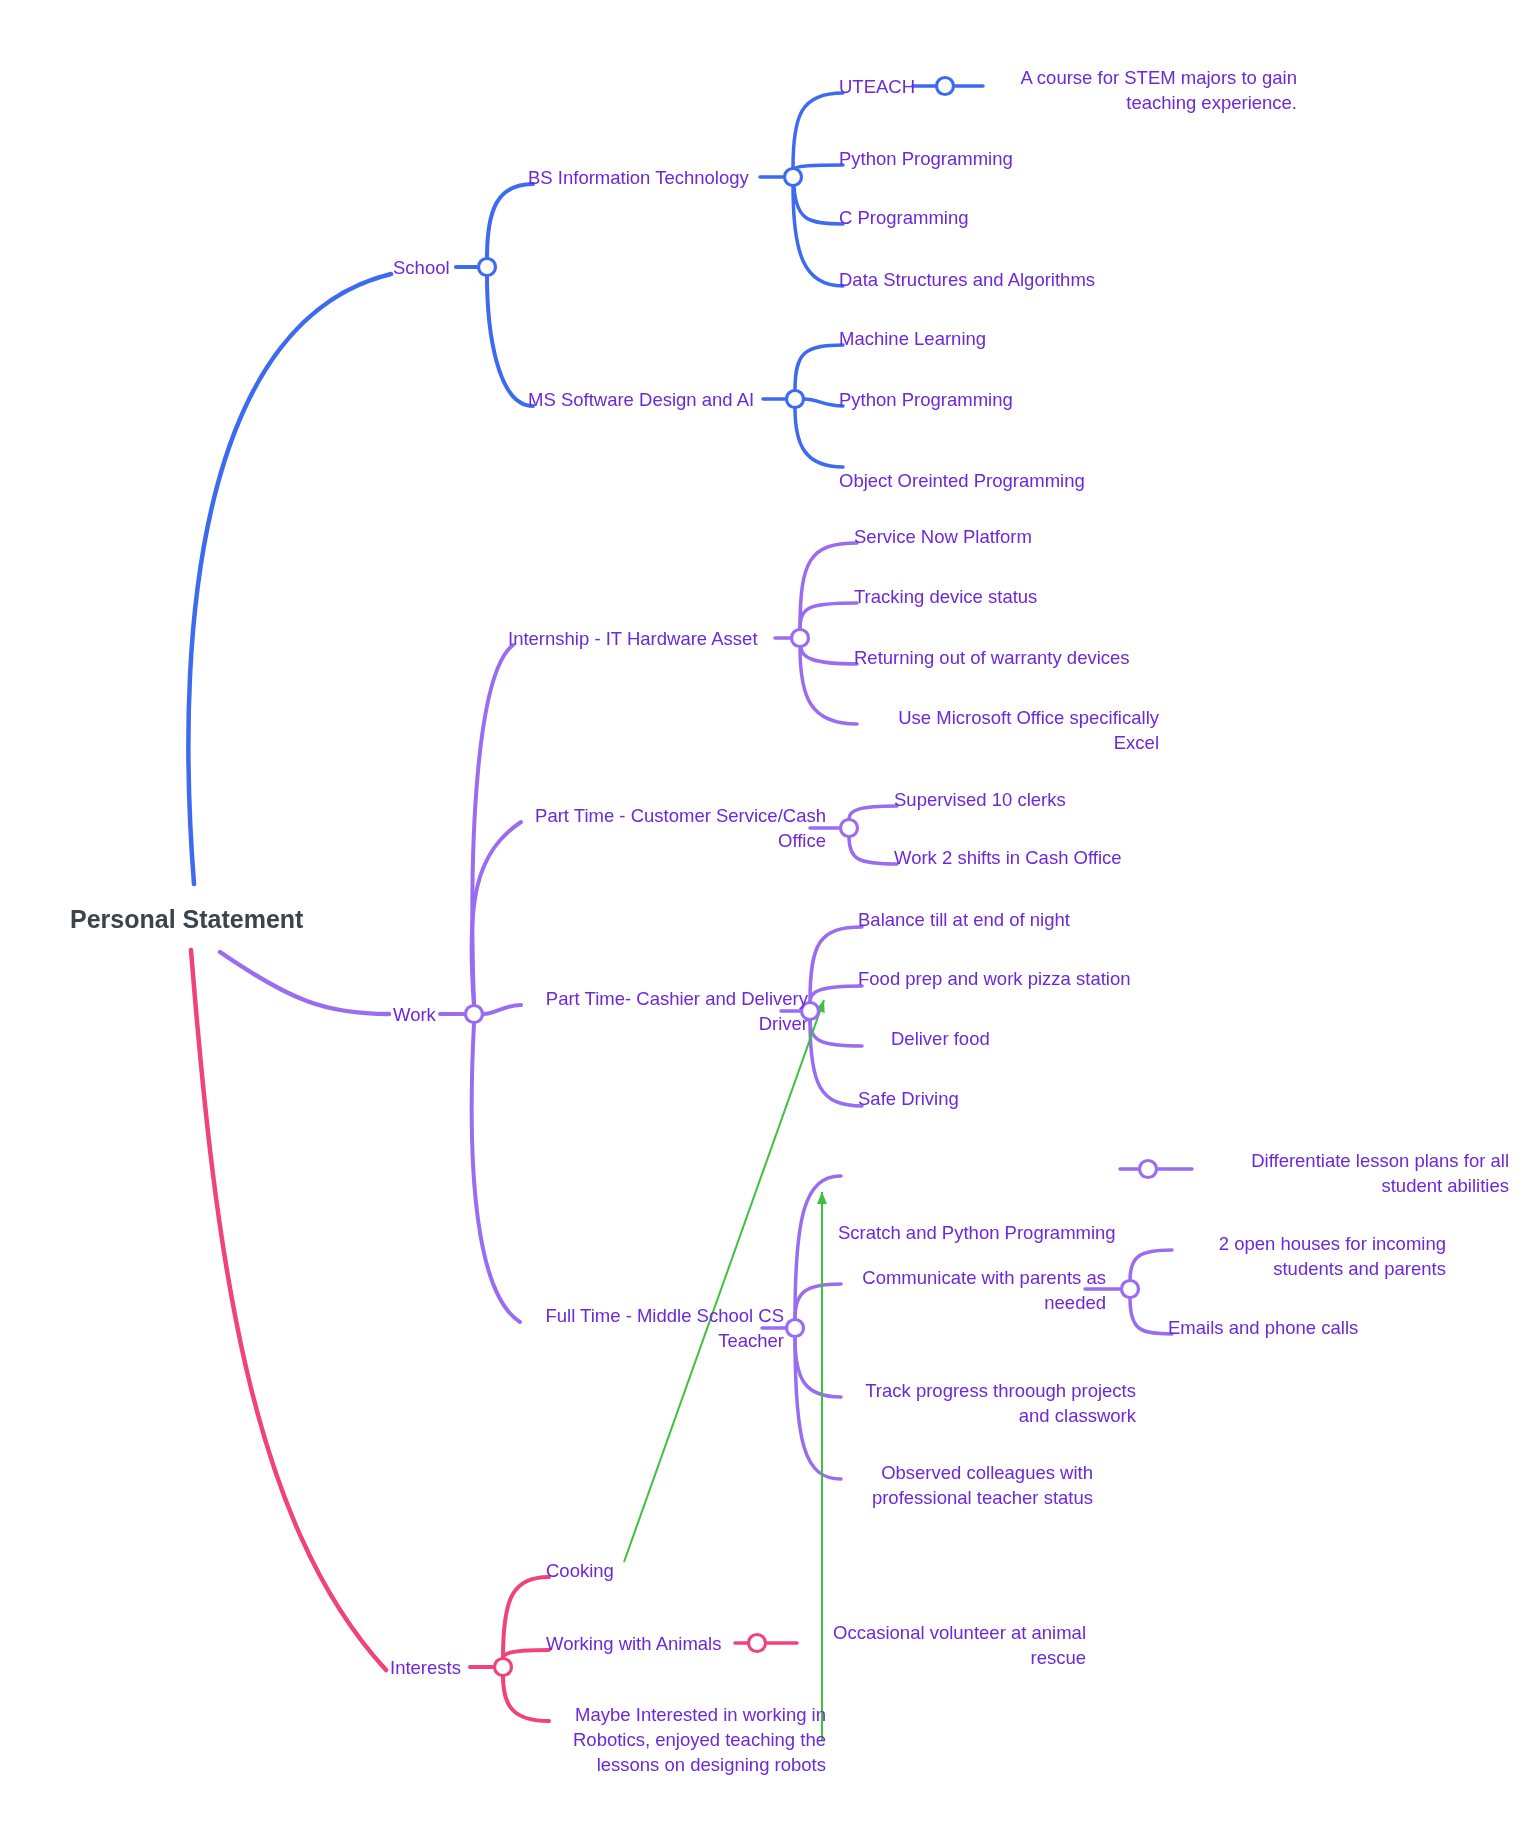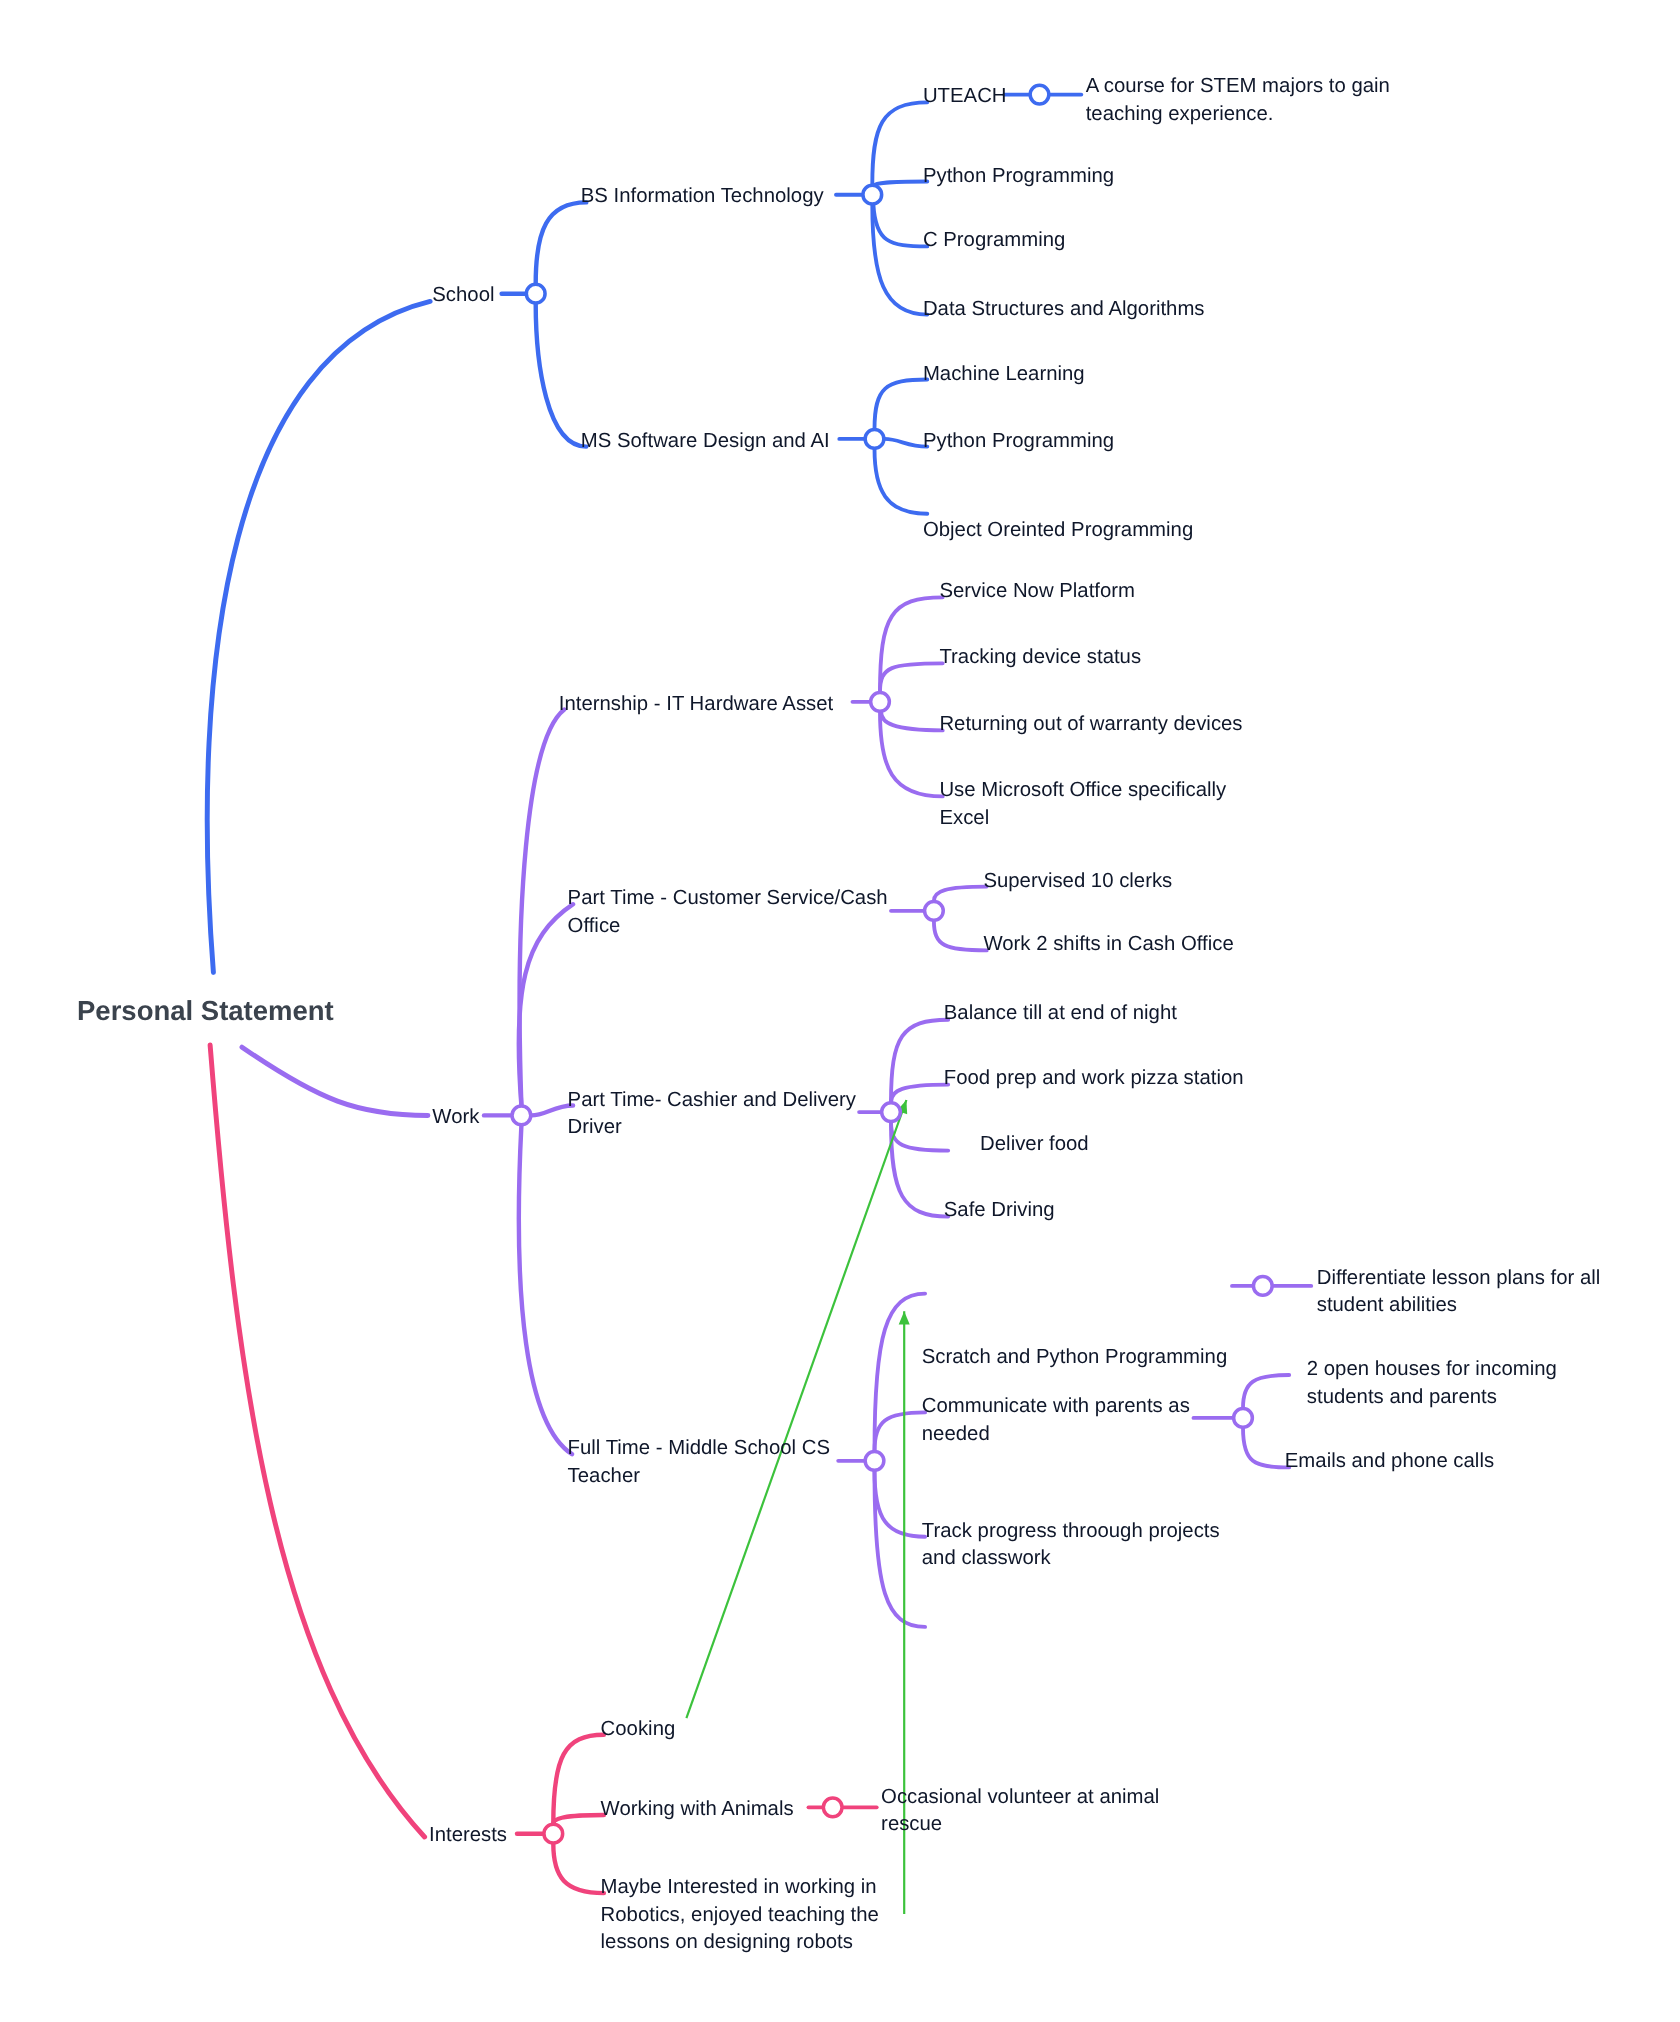--- a/index.html
+++ b/index.html
@@ -1,19 +1,19 @@
 <!DOCTYPE html>
 <html><head>
 <meta charset="utf-8">
 <style>
   html,body{margin:0;padding:0;background:#ffffff;}
   .stage{position:relative;width:1527px;height:1838px;background:#ffffff;overflow:hidden;
          font-family:"Liberation Sans",sans-serif;}
   .edges{position:absolute;left:0;top:0;}
-  .node{position:absolute;font-size:18.5px;line-height:25px;color:#0f172a;white-space:nowrap;}
+  .node{position:absolute;font-size:18.5px;line-height:25px;color:#6d28d9;white-space:nowrap;text-align:right;}
   .wrap{white-space:normal;}
   .root-label{position:absolute;font-size:25px;line-height:30px;font-weight:700;color:#3b434d;white-space:nowrap;}
 </style>
 </head>
 <body>
 
 <div class="stage">
 
   <svg class="edges" width="1527" height="1838" viewBox="0 0 1527 1838">
 
@@ -129,20 +129,21 @@
   <div class="node" style="left:858px;top:966px;">Food prep and work pizza station</div>
   <div class="node" style="left:891px;top:1026px;">Deliver food</div>
   <div class="node" style="left:858px;top:1086px;">Safe Driving</div>
   <div class="node wrap" style="left:516px;top:1303px;width:268px;">Full Time - Middle School CS Teacher</div>
   <div class="node" style="left:838px;top:1180px;margin-top:40px;">Scratch and Python Programming</div>
   <div class="node wrap" style="left:1197px;top:1148px;width:312px;">Differentiate lesson plans for all student abilities</div>
   <div class="node wrap" style="left:838px;top:1265px;width:268px;">Communicate with parents as needed</div>
   <div class="node wrap" style="left:1168px;top:1231px;width:258px;margin-left:20px;">2 open houses for incoming students and parents</div>
   <div class="node" style="left:1168px;top:1315px;">Emails and phone calls</div>
   <div class="node wrap" style="left:838px;top:1378px;width:298px;">Track progress throough projects and classwork</div>
+  <div class="node wrap" style="left:838px;top:1460px;width:255px;">Observed colleagues with professional teacher status</div>
 
   <div class="node" style="left:390px;top:1655px;">Interests</div>
   <div class="node" style="left:546px;top:1558px;">Cooking</div>
   <div class="node" style="left:546px;top:1631px;">Working with Animals</div>
   <div class="node wrap" style="left:801px;top:1620px;width:285px;">Occasional volunteer at animal rescue</div>
   <div class="node wrap" style="left:546px;top:1702px;width:280px;">Maybe Interested in working in Robotics, enjoyed teaching the lessons on designing robots</div>
 
 </div>
 
 </body></html>

